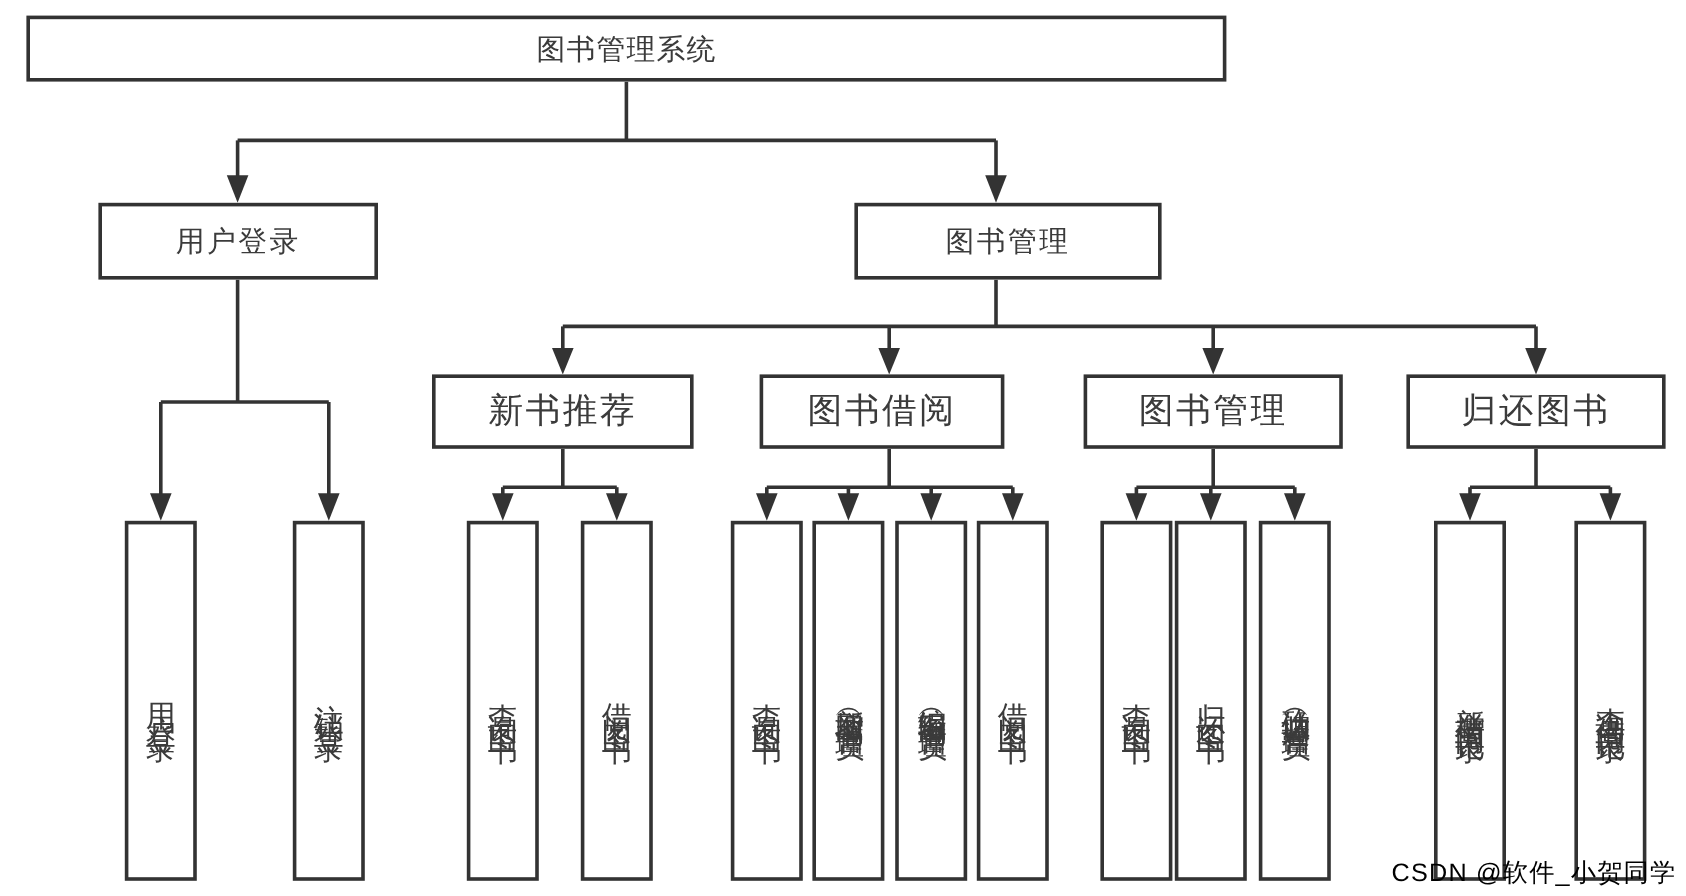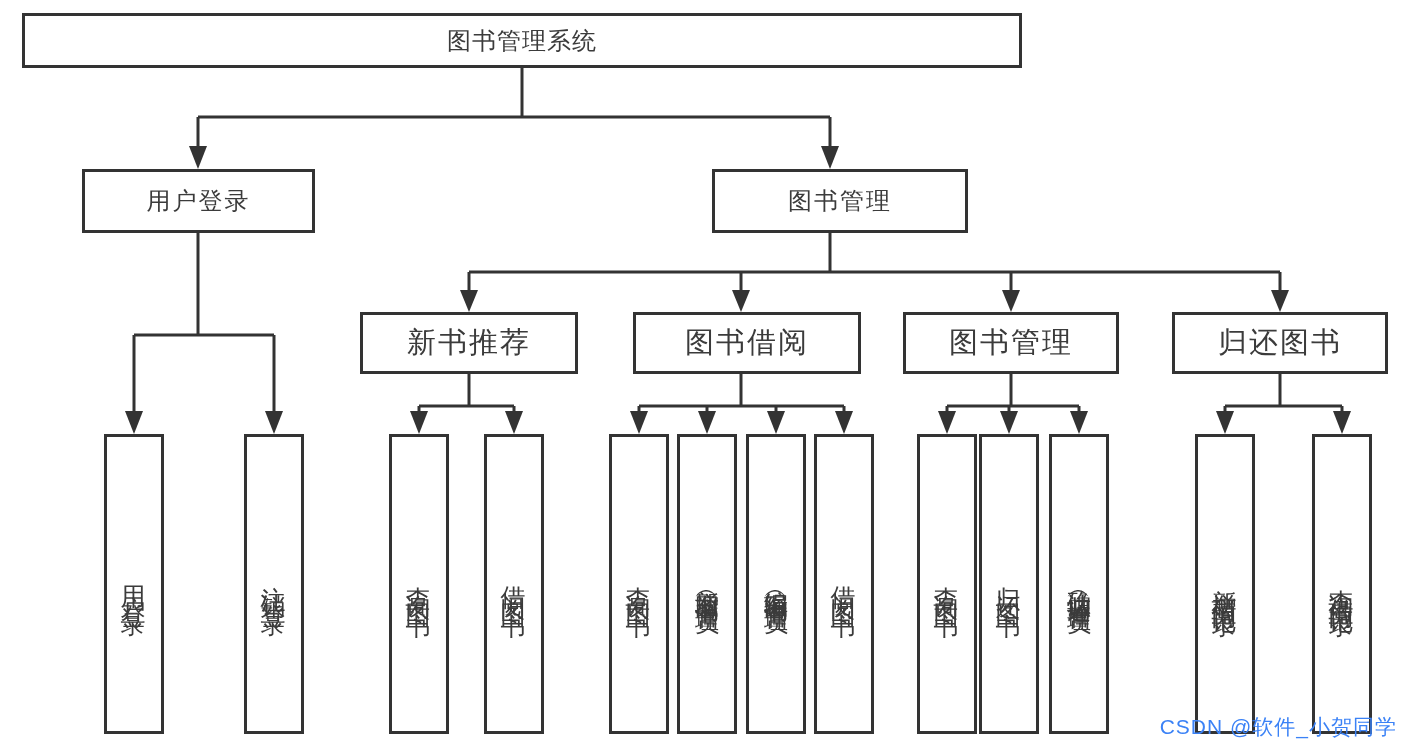--- a/index.html
+++ b/index.html
@@ -32,21 +32,21 @@
     color: #3b3b3b;
   }
 
   .root-box  { left: 22px;  top: 13px;  width: 1000px; height: 55px; font-size: 24px; letter-spacing: 1px; }
   .l2-box    { top: 169px; height: 64px; font-size: 24px; letter-spacing: 2px; }
   .l2-user   { left: 82px;  width: 233px; }
   .l2-book   { left: 712px; width: 256px; }
 
   .l3-box    { top: 312px; height: 62px; font-size: 29px; letter-spacing: 2px; }
   .l3-0 { left: 360px;  width: 218px; }
-  .l3-1 { left: 633px;  width: 228px; }
+  .l3-1 { left: 633px;  width: 204px; }
   .l3-2 { left: 903px;  width: 216px; }
   .l3-3 { left: 1172px; width: 216px; }
 
   .leaf {
     top: 434px;
     width: 60px;
     height: 300px;
   }
   .leaf span {
     writing-mode: vertical-rl;
@@ -71,21 +71,21 @@
   .lf-9  { left: 979px; }
   .lf-10 { left: 1049px; }
   .lf-11 { left: 1195px; }
   .lf-12 { left: 1312px; }
 
   .watermark {
     position: absolute;
     right: 8px;
     bottom: 6px;
     font-size: 21px;
-    color: #3b82f6;
+    color: #000000;
     letter-spacing: 1px;
     white-space: nowrap;
   }
 </style>
 </head>
 <body>
 
 <div class="canvas">
 
   <svg class="connectors" viewBox="0 0 1405 747" xmlns="http://www.w3.org/2000/svg">

